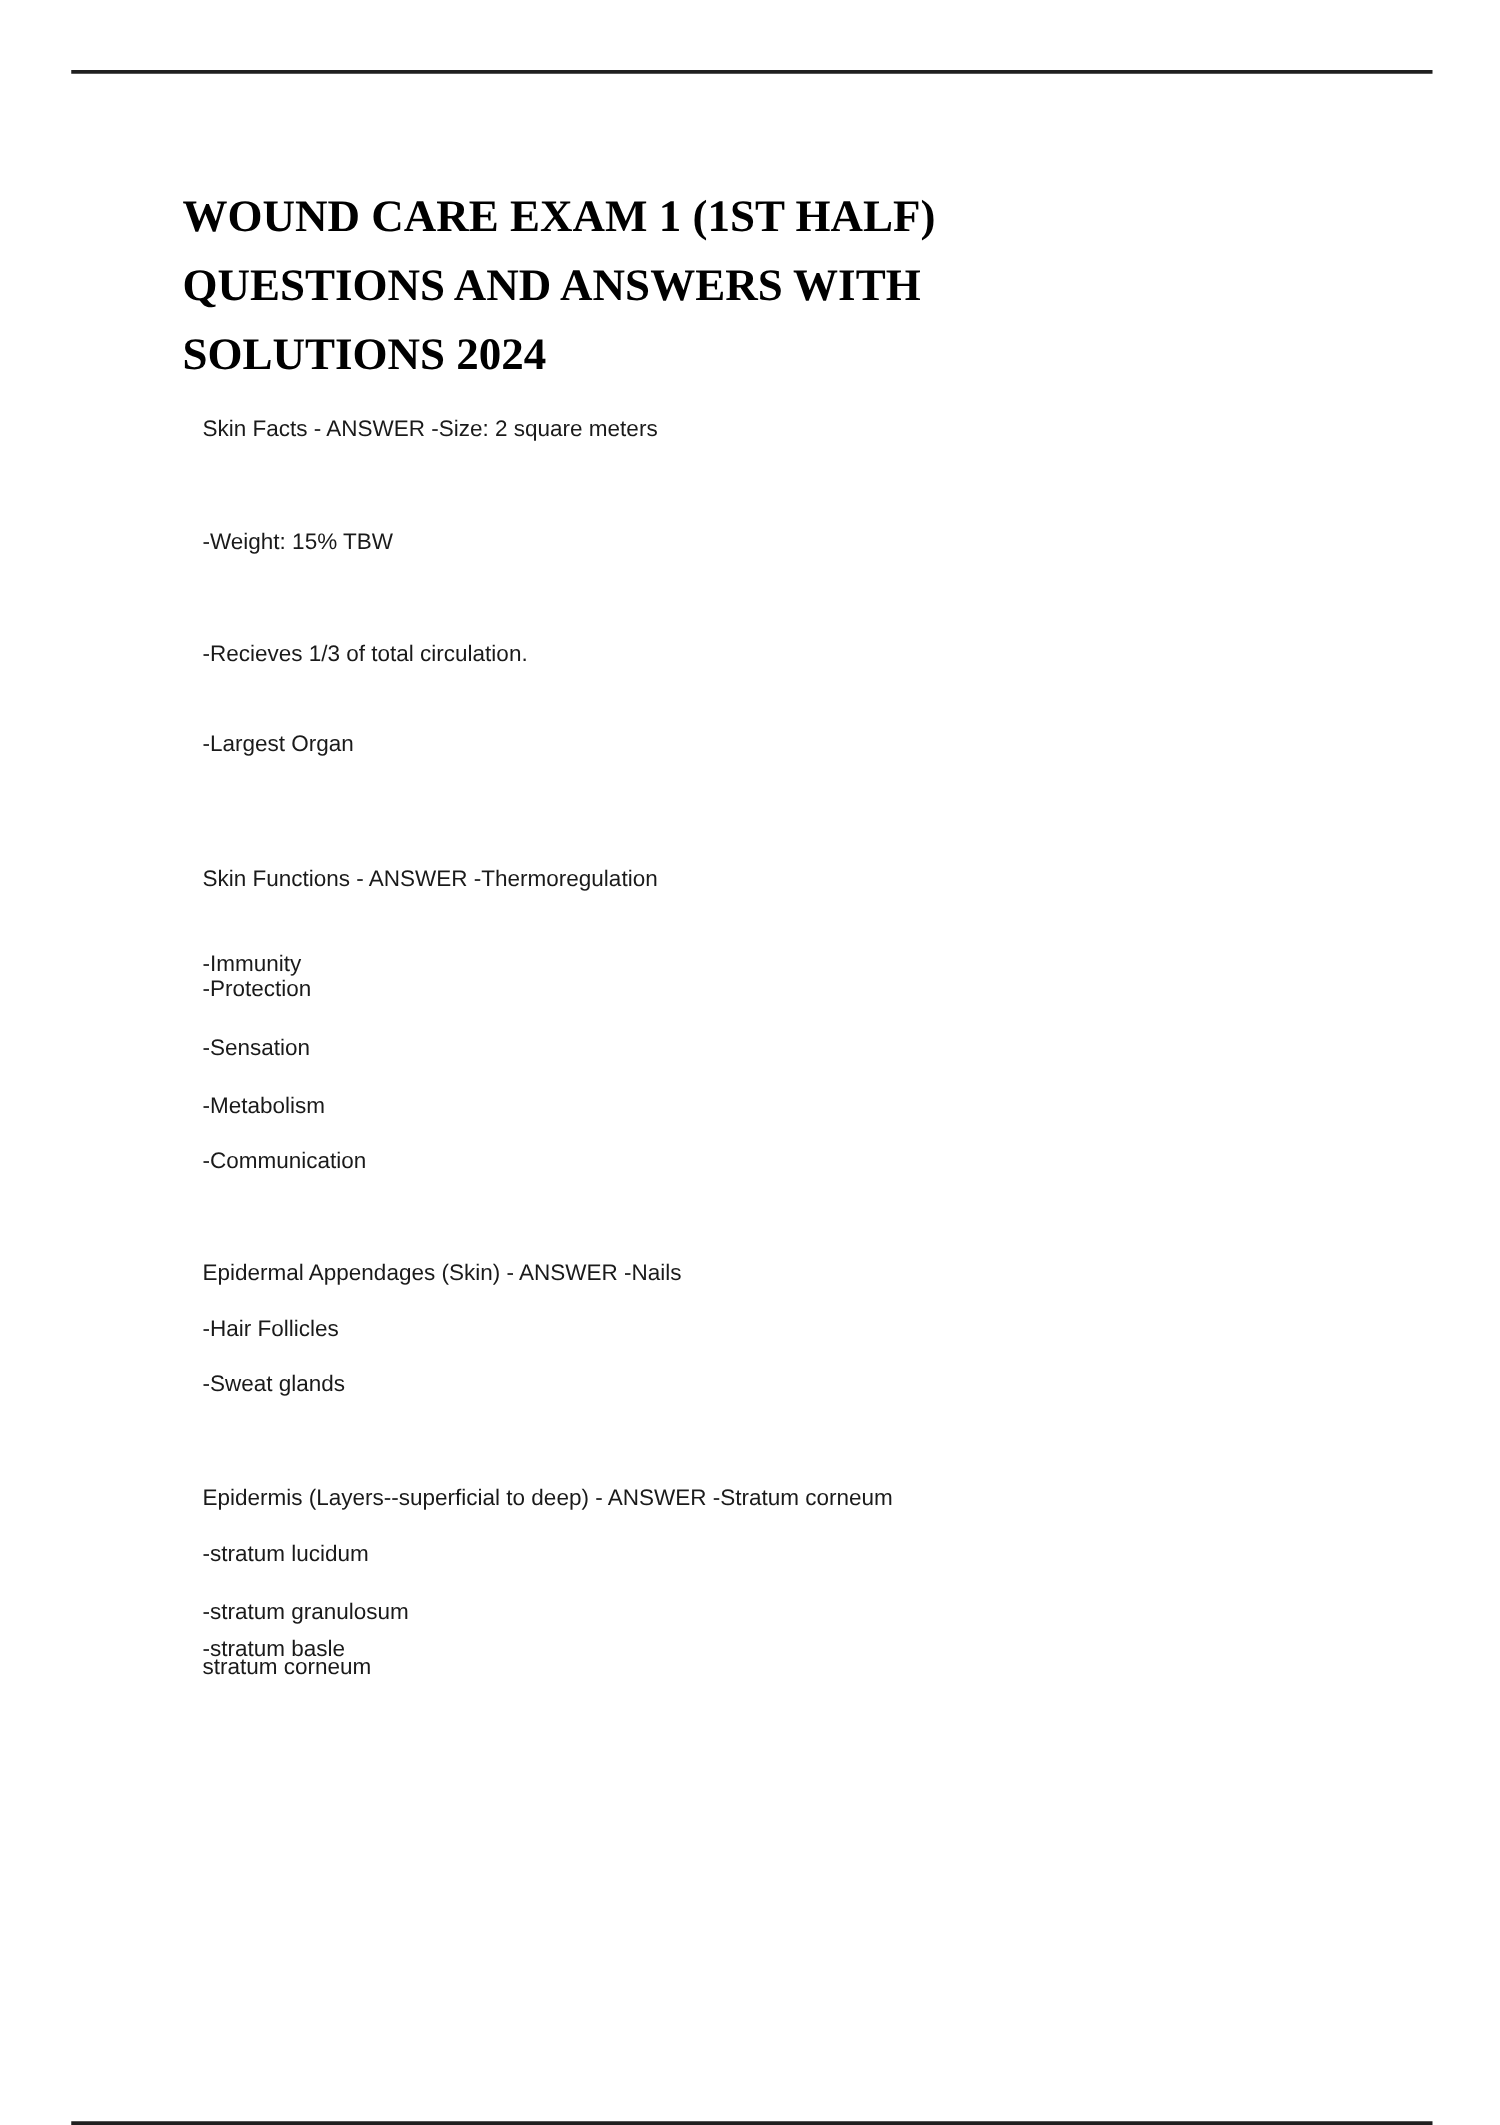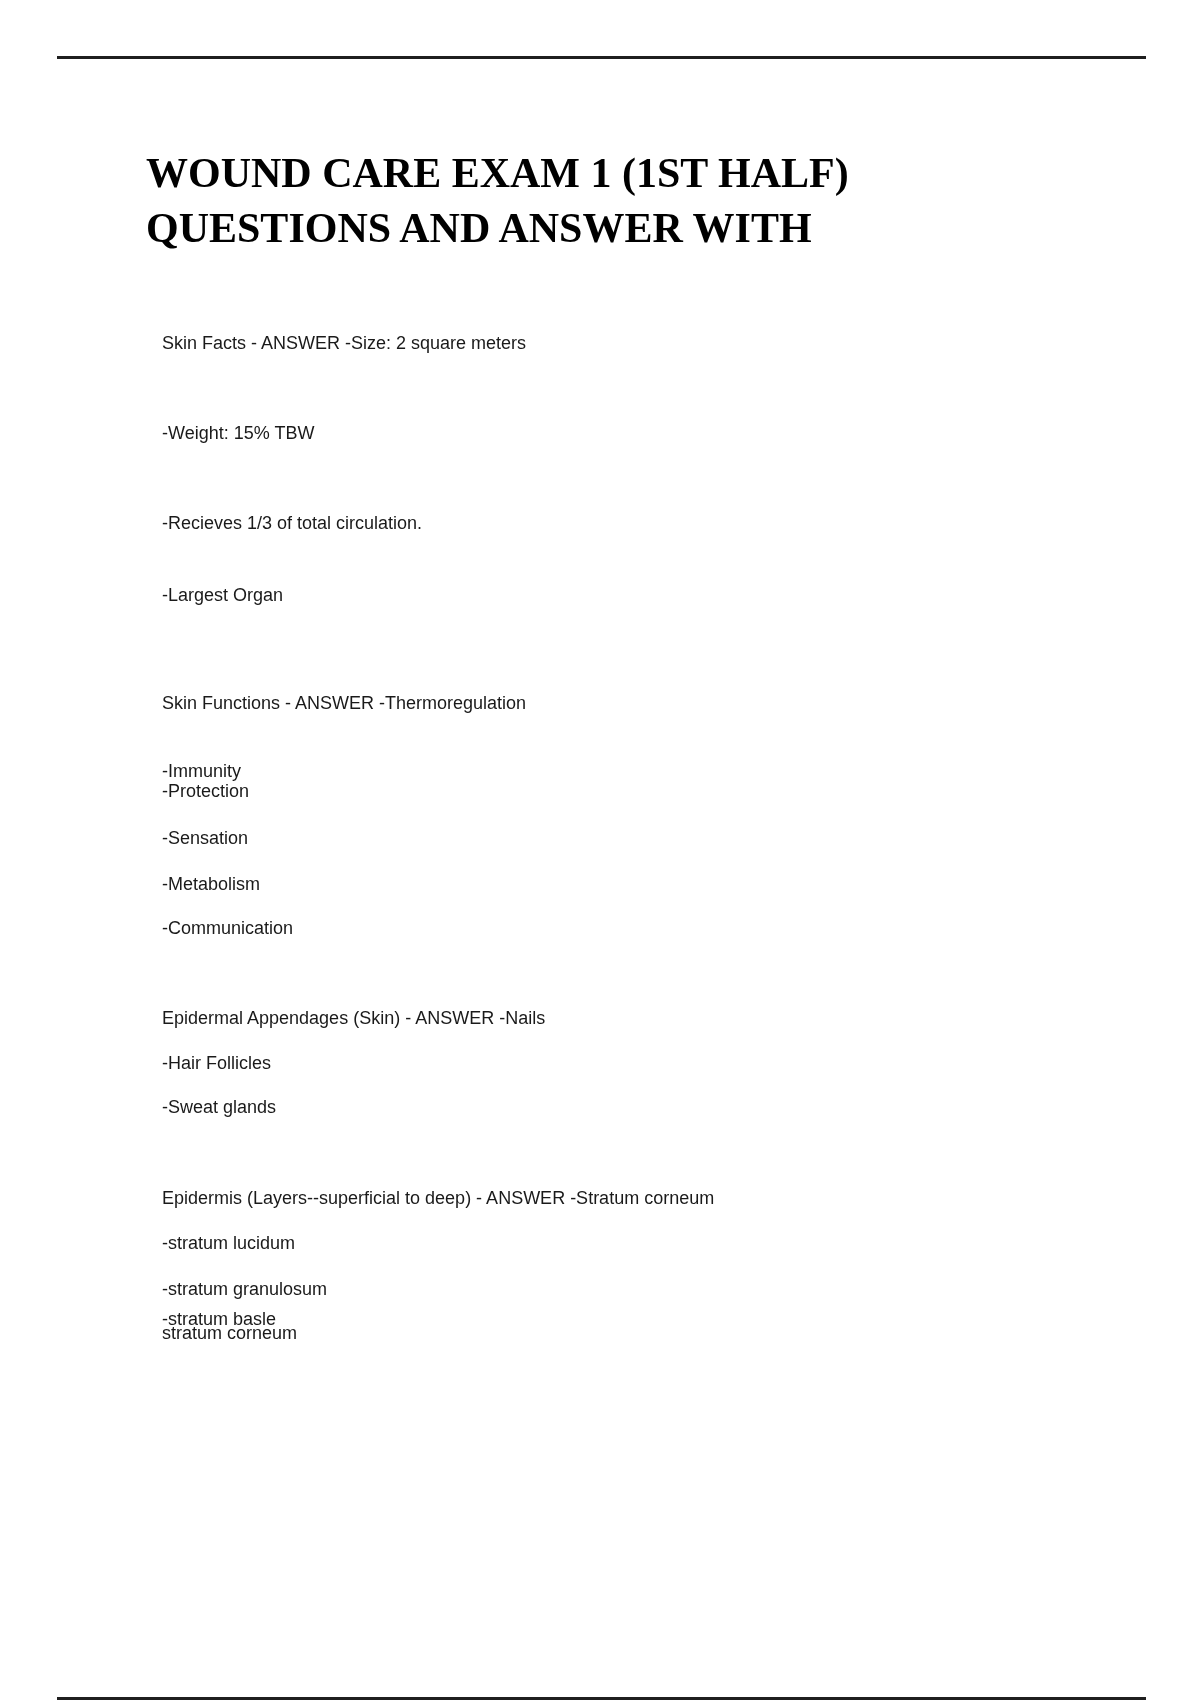--- a/index.html
+++ b/index.html
@@ -25,21 +25,21 @@
     .rule.bottom { top: 1697px; }
 
     .title {
       position: absolute;
       left: 146px;
       top: 146px;
       width: 900px;
       margin: 0;
       font-family: "Liberation Serif", serif;
       font-weight: bold;
-      font-size: 42px;
+      font-size: 36px;
       line-height: 55px;
       color: #000;
       letter-spacing: 0;
     }
 
     .line {
       position: absolute;
       left: 146px;
       margin: 16px;
       font-family: "Liberation Sans", sans-serif;
@@ -49,21 +49,22 @@
       white-space: nowrap;
     }
   </style>
 </head>
 <body>
 
 <div class="rule top"></div>
 
 <h1 class="title">
   <span>WOUND CARE EXAM 1 (1ST HALF)</span><br>
-  <span>QUESTIONS AND ANSWER WITH</span><br>
+  <span>QUESTIONS AND ANSWERS WITH</span><br>
+  <span>SOLUTIONS 2024</span>
 </h1>
 
 <div>
   <p class="line" style="top:316px">Skin Facts - ANSWER -Size: 2 square meters</p>
   <p class="line" style="top:406px">-Weight: 15% TBW</p>
   <p class="line" style="top:496px">-Recieves 1/3 of total circulation.</p>
   <p class="line" style="top:568px">-Largest Organ</p>
 </div>
 
 <div>

